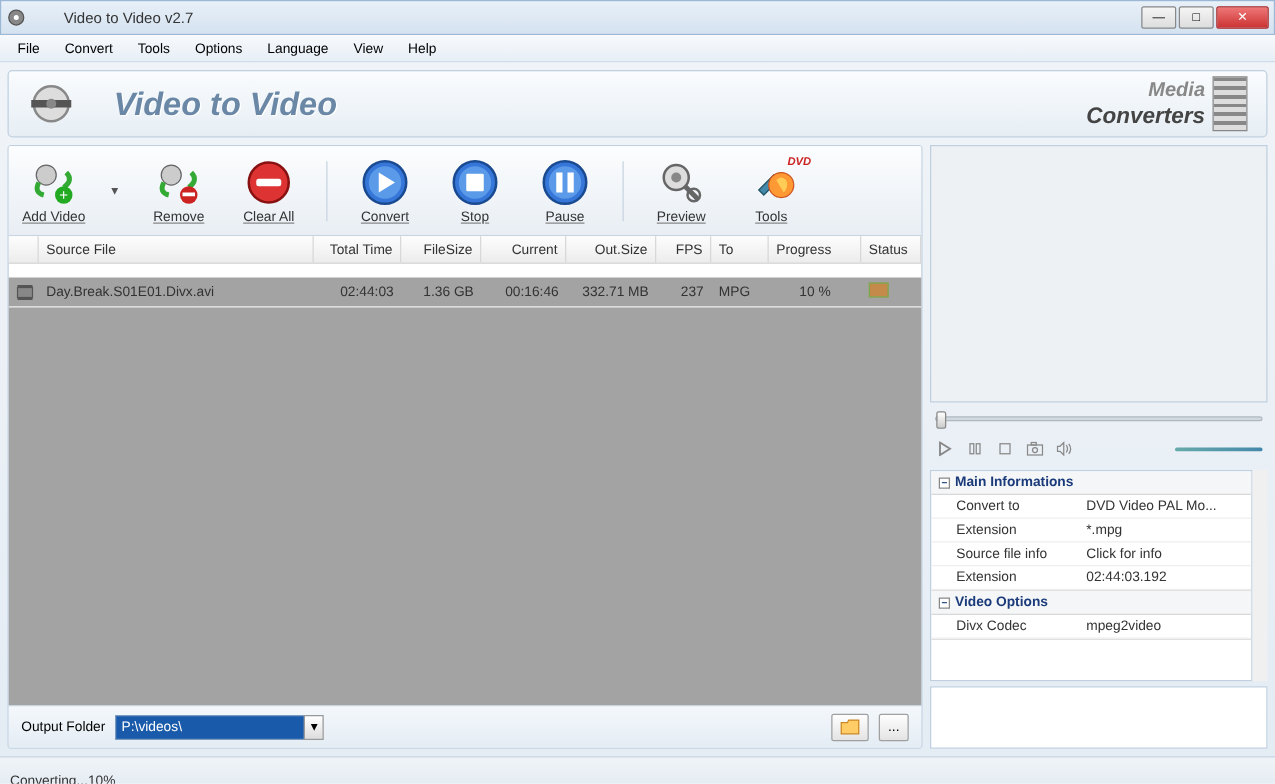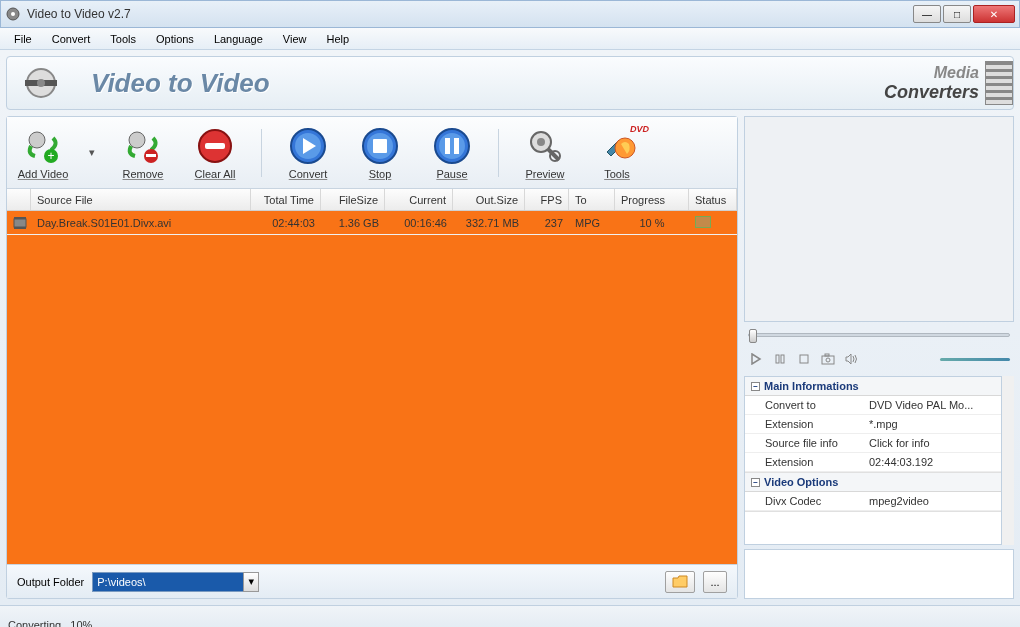--- a/index.html
+++ b/index.html
@@ -1,35 +1,35 @@
 <!DOCTYPE html>
 <html><head>
 <meta charset="utf-8">
 <style>
 * { box-sizing: border-box; margin: 0; padding: 0; }
 body { font-family: Tahoma, "Segoe UI", sans-serif; font-size: 11px; background: #fff; width: 1020px; height: 627px; overflow: hidden; }
 
-.titlebar { height: 28px; background: linear-gradient(#e8f0f8, #d4e2f0); border: 1px solid #9bb7d6; display: flex; align-items: center; padding: 0 4px; }
+.titlebar { height: 28px; background: linear-gradient(#e8f0f8, #d4e2f0); border: 1px solid #9bb7d6; display: flex; align-items: center; padding: 0 4px; gap: 24px; }
 .titlebar .app-icon { width: 16px; height: 16px; margin-right: 6px; }
 .titlebar .title { flex: 1; font-size: 12px; color: #333; }
 .win-btns { display: flex; gap: 2px; }
 .win-btn { width: 28px; height: 18px; border: 1px solid #888; border-radius: 2px; display: flex; align-items: center; justify-content: center; font-size: 10px; cursor: pointer; }
 .win-min { background: linear-gradient(#f5f5f5,#ddd); }
 .win-max { background: linear-gradient(#f5f5f5,#ddd); }
 .win-close { background: linear-gradient(#e77,#c33); color: #fff; border-color: #a22; width: 42px; }
 
 .menubar { height: 22px; background: linear-gradient(#f8fafc,#e6eef6); border-bottom: 1px solid #c4d4e4; display: flex; align-items: center; padding: 0 6px; gap: 4px; }
 .menubar span { padding: 2px 8px; cursor: pointer; }
 
 .content { display: flex; flex-direction: column; height: calc(627px - 28px - 22px - 22px); background: linear-gradient(#f0f4f8,#e4ecf4); padding: 6px; }
 
 .banner { height: 54px; background: linear-gradient(#fafcfe,#e6eef4); border: 1px solid #c0d0e0; border-radius: 4px; margin-bottom: 6px; display: flex; align-items: center; padding: 0 14px; position: relative; gap: 20px; }
 .banner-logo { width: 40px; height: 40px; display: flex; align-items: center; justify-content: center; margin-right: 10px; }
 .banner-title { font-size: 26px; font-weight: bold; font-style: italic; color: #6a88a6; text-shadow: 1px 1px 0 #fff; }
-.banner-right { position: absolute; right: 0; top: 4px; display: flex; align-items: center; gap: 6px; }
+.banner-right { position: absolute; right: 15px; top: 4px; display: flex; align-items: center; gap: 6px; }
 .mc-text { text-align: right; font-style: italic; }
 .mc-media { font-size: 16px; color: #888; font-weight: bold; }
 .mc-conv { font-size: 18px; color: #444; font-weight: bold; }
 .filmstrip { width: 28px; height: 44px; background: repeating-linear-gradient(#888 0 3px, #ddd 3px 7px); border: 1px solid #888; }
 
 .main-row { display: flex; flex: 1; gap: 6px; min-height: 0; }
 .left-panel { flex: 1; display: flex; flex-direction: column; background: #fff; border: 1px solid #c0d0e0; border-radius: 3px; min-height: 0; }
 .right-panel { width: 270px; display: flex; flex-direction: column; }
 
 .toolbar { height: 72px; background: linear-gradient(#fcfdfe,#e8eef4); border-bottom: 1px solid #c8d4e0; display: flex; align-items: center; padding: 0 10px; gap: 20px; }
@@ -45,21 +45,21 @@
 .col-file { flex: 1; min-width: 150px; }
 .col-time { width: 70px; justify-content: flex-end; }
 .col-size { width: 64px; justify-content: flex-end; }
 .col-cur { width: 68px; justify-content: flex-end; }
 .col-out { width: 72px; justify-content: flex-end; }
 .col-fps { width: 44px; justify-content: flex-end; }
 .col-to { width: 46px; }
 .col-prog { width: 74px; }
 .col-status { width: 48px; }
 
-.grid-body { flex: 1; overflow: auto; background: #f97316; }
+.grid-body { flex: 1; overflow: auto; background: #a3a3a3; margin-top: 11px; }
 .grid-row { display: flex; height: 24px; border-bottom: 1px solid #f0f0f0; align-items: center; }
 .grid-row > div { padding: 0 6px; font-size: 11px; color: #333; }
 .grid-row .col-time, .grid-row .col-size, .grid-row .col-cur, .grid-row .col-out, .grid-row .col-fps { text-align: right; }
 .row-status-icon { width: 16px; height: 12px; background: #c38a4a; border: 1px solid #7a5; display: inline-block; }
 
 .output-bar { height: 34px; background: linear-gradient(#f4f8fc,#e4ecf4); border-top: 1px solid #c8d4e0; display: flex; align-items: center; padding: 0 10px; gap: 8px; }
 .output-input { flex: 1; max-width: 470px; height: 20px; border: 1px solid #7a9ac0; background: #1a5aaa; color: #fff; padding: 0 4px; font-size: 11px; }
 .combo-arrow { width: 16px; height: 20px; border: 1px solid #999; background: linear-gradient(#fff,#ddd); display: flex; align-items: center; justify-content: center; cursor: pointer; margin-left: -1px; }
 .browse-btn { width: 30px; height: 22px; border: 1px solid #a0a0a0; border-radius: 2px; background: linear-gradient(#fefefe,#e4e4e4); display: flex; align-items: center; justify-content: center; cursor: pointer; }
 .more-btn { width: 24px; height: 22px; border: 1px solid #a0a0a0; border-radius: 2px; background: linear-gradient(#fefefe,#e4e4e4); display: flex; align-items: center; justify-content: center; cursor: pointer; }

